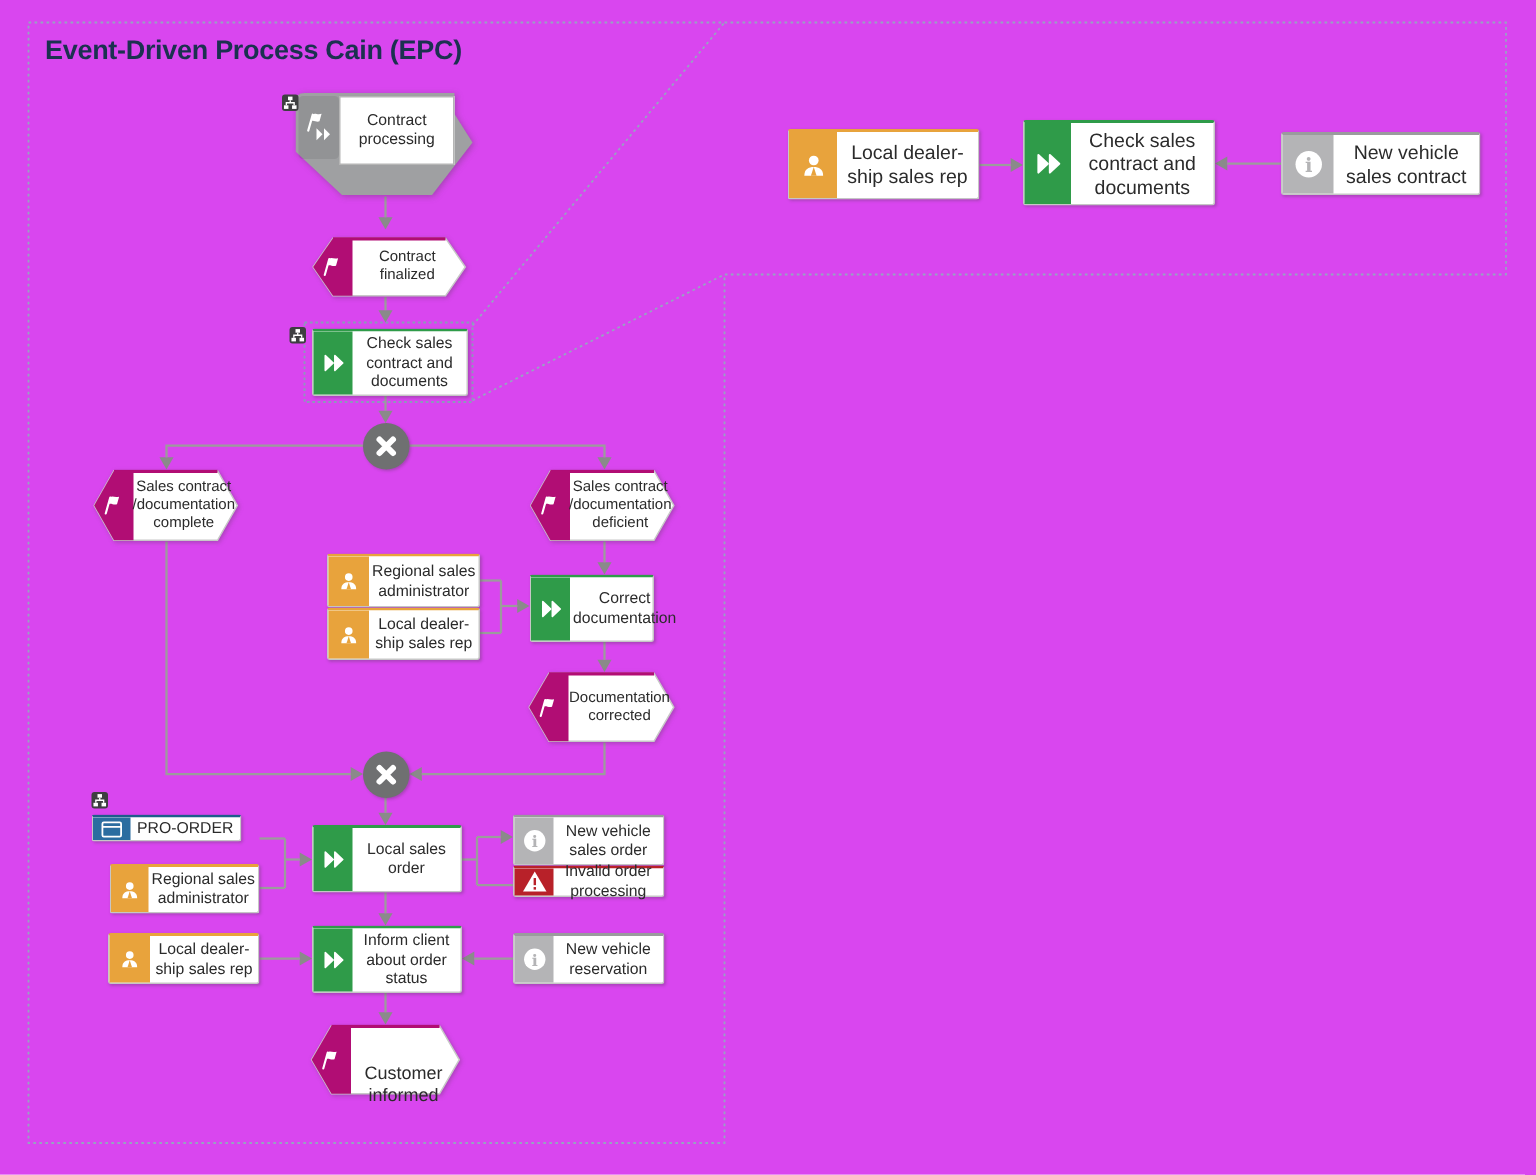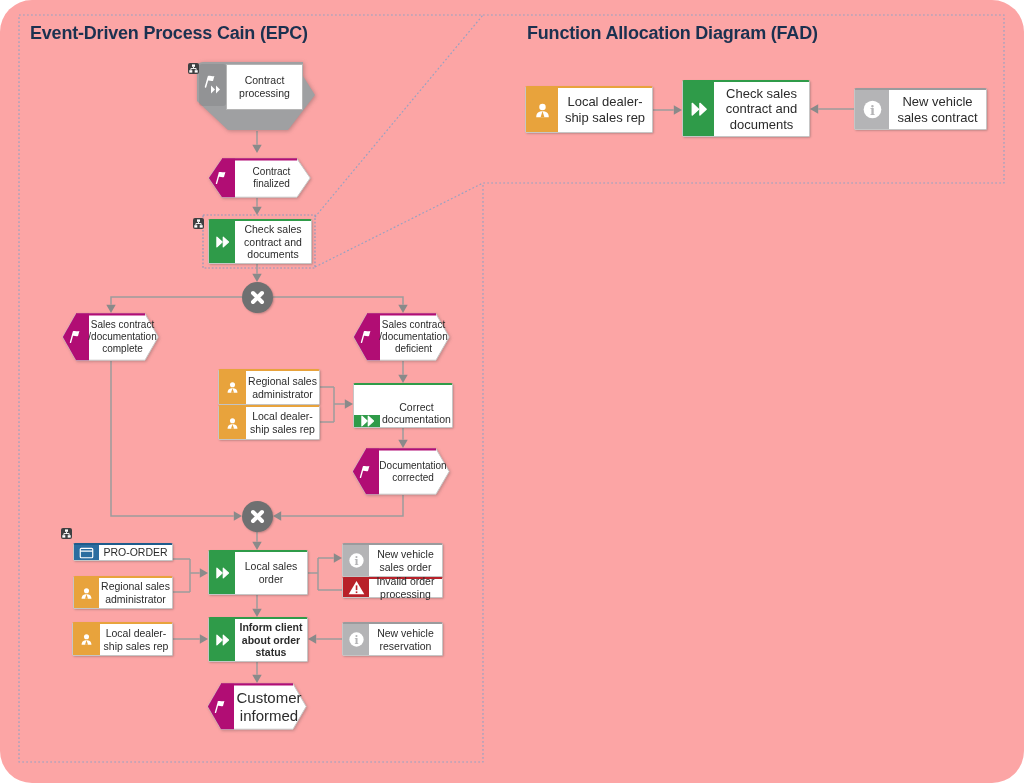--- a/index.html
+++ b/index.html
@@ -1,16 +1,16 @@
 <!DOCTYPE html>
 <html><head>
 <meta charset="utf-8">
 <style>
   html,body{margin:0;padding:0;}
-  #canvas{position:relative;width:1024px;height:783px;background:#fca5a5;font-family:"Liberation Sans",sans-serif;overflow:hidden;border-radius:32px;}
+  #canvas{position:relative;width:1024px;height:783px;background:#d946ef;font-family:"Liberation Sans",sans-serif;overflow:hidden;}
   #wires{position:absolute;left:0;top:0;z-index:1;}
   .panel-title{position:absolute;z-index:2;font-size:18px;font-weight:bold;color:#1b3150;letter-spacing:-0.2px;}
   #epc-title{left:30px;top:23px;}
   #fad-title{left:527px;top:23px;}
   .node{position:absolute;display:flex;background:#fff;border:1px solid #c6c6c6;border-top:2px solid #999;box-sizing:border-box;border-radius:2px;box-shadow:1px 1px 2px rgba(60,60,60,.28);z-index:3;}
   .icol{flex:none;display:flex;align-items:center;justify-content:center;}
   .nlabel{flex:1;display:flex;align-items:center;justify-content:center;text-align:center;font-size:10.5px;line-height:1.2;color:#2b2b2b;white-space:pre-line;padding:1px 2px;}
   .evt{position:absolute;z-index:3;}
   .evt svg{position:absolute;left:0;top:0;}
   .xor{position:absolute;border-radius:50%;background:#6f7071;z-index:3;display:flex;align-items:center;justify-content:center;box-shadow:1px 1px 2px rgba(60,60,60,.3);}
@@ -69,21 +69,20 @@
       <polygon points="308,639 316.2,634.3 316.2,643.7" fill="#8a8a8a"></polygon>
       <polyline points="342,639 316.2,639" fill="none" stroke="#9c9c9c" stroke-width="1.5"></polyline>
       <polygon points="257,683 252.3,674.8 261.7,674.8" fill="#8a8a8a"></polygon>
       <polyline points="257,662 257,674.8" fill="none" stroke="#9c9c9c" stroke-width="1.5"></polyline>
       <polygon points="682,110 673.8,114.7 673.8,105.3" fill="#8a8a8a"></polygon>
       <polyline points="653,110 673.8,110" fill="none" stroke="#9c9c9c" stroke-width="1.5"></polyline>
       <polygon points="810,109 818.2,104.3 818.2,113.7" fill="#8a8a8a"></polygon>
       <polyline points="854,109 818.2,109" fill="none" stroke="#9c9c9c" stroke-width="1.5"></polyline>
     </svg>
   <div class="panel-title" id="epc-title">Event-Driven Process Cain (EPC)</div>
-  <div class="panel-title" id="fad-title">Function Allocation Diagram (FAD)</div>
   <div id="nodes-layer">
       <div class="iface" style="left: 197px; top: 62px; width: 121px; height: 70px;"><svg width="121" height="70" style="filter:drop-shadow(1px 1.5px 2px rgba(60,60,60,.35));">
          <path d="M6 0 H106 V14 L118 33 L91 68 H31 L0 39 V6 Q0 0 6 0 Z" fill="#9fa0a2"></path>
          <rect x="2" y="2" width="27" height="42" rx="3" fill="rgba(0,0,0,0.08)"></rect>
        </svg>
        <div class="whitebox" style="left:29px;top:2px;width:77px;height:46px;">Contract
 processing</div>
        <div style="position:absolute;left:4px;top:10px;"><svg width="24" height="24" viewBox="0 0 24 24">
             <path d="M4.5 15 L7.5 4.5" stroke="#fff" stroke-width="1.5" stroke-linecap="round" fill="none"></path>
             <path d="M7.5 4.3 C9.2 3.1 10.4 4.7 13.4 3.9 L12 8.9 C9.8 9.6 8.6 8.1 6.4 8.7 Z" fill="#fff"></path>
@@ -168,21 +167,21 @@
         <div class="icol" style="width: 27px; background: rgb(232, 163, 60);">
           <svg width="15" height="15" viewBox="0 0 20 20">
             <circle cx="10" cy="6.3" r="3.4" fill="#fff"></circle>
             <path d="M3.4 17 C3.4 12.4 6.4 10.9 10 10.9 C13.6 10.9 16.6 12.4 16.6 17 Z" fill="#fff"></path>
             <path d="M10 10.9 L12 17 L8 17 Z" fill="#e8a33c"></path>
           </svg>
         </div>
         <div class="nlabel">Local dealer-
 ship sales rep</div>
       </div>
-      <div class="node" style="left: 353px; top: 383px; width: 100px; height: 45px; border-top-color: rgb(47, 155, 73); align-items: flex-end;">
+      <div class="node" style="left: 353px; top: 383px; width: 83px; height: 45px; border-top-color: rgb(47, 155, 73);">
         <div class="icol" style="width: 26px; background: rgb(47, 155, 73);">
           <svg width="15" height="12" viewBox="0 0 20 16">
             <path d="M2.5 1.5 L9.5 8 L2.5 14.5 Z" fill="#fff" stroke="#fff" stroke-width="1.5" stroke-linejoin="round"></path>
             <path d="M11 1.5 L18 8 L11 14.5 Z" fill="#fff" stroke="#fff" stroke-width="1.5" stroke-linejoin="round"></path>
           </svg>
         </div>
         <div class="nlabel">Correct
 documentation</div>
       </div>
       <div class="evt" style="left: 352px; top: 448px; width: 98px; height: 47px;">
@@ -198,21 +197,21 @@
             <path d="M4.2 16 L7.8 3.2" stroke="#fff" stroke-width="1.7" stroke-linecap="round" fill="none"></path>
             <path d="M7.8 3 C9.8 1.6 11.3 3.5 14.9 2.5 L13.2 8.5 C10.5 9.4 9.1 7.6 6.4 8.3 Z" fill="#fff"></path>
           </svg>
         </div>
       </div>
       <div class="xor" style="left: 242px; top: 501px; width: 31px; height: 31px;">
         <svg width="31" height="31" viewBox="0 0 31 31">
           <path d="M11 11 L20 20 M20 11 L11 20" stroke="#fff" stroke-width="4" stroke-linecap="round"></path>
         </svg>
       </div>
-      <div class="node" style="left: 73px; top: 543px; width: 100px; height: 18px; border-top-color: rgb(30, 92, 140);">
+      <div class="node" style="left: 61px; top: 543px; width: 100px; height: 18px; border-top-color: rgb(30, 92, 140);">
         <div class="icol" style="width: 25px; background: rgb(43, 109, 160);">
           <svg width="15" height="12" viewBox="0 0 20 16">
             <rect x="1.7" y="1.7" width="16.6" height="12.6" rx="1.2" fill="none" stroke="#fff" stroke-width="1.6"></rect>
             <line x1="1.7" y1="5.6" x2="18.3" y2="5.6" stroke="#fff" stroke-width="1.6"></line>
           </svg>
         </div>
         <div class="nlabel">PRO-ORDER</div>
       </div>
       <div class="node" style="left: 73px; top: 576px; width: 100px; height: 33px; border-top-color: rgb(232, 163, 60);">
         <div class="icol" style="width: 25px; background: rgb(232, 163, 60);">
@@ -249,21 +248,21 @@
         <div class="icol" style="width: 26px; background: rgb(184, 33, 41);">
           <svg width="17" height="15.3" viewBox="0 0 20 18">
             <path d="M10 1.2 L19.2 16.8 H0.8 Z" fill="#fff"></path>
             <rect x="9.1" y="6.3" width="1.9" height="5.6" fill="#b82129"></rect>
             <rect x="9.1" y="13.4" width="1.9" height="2" fill="#b82129"></rect>
           </svg>
         </div>
         <div class="nlabel">Invalid order
 processing</div>
       </div>
-      <div class="node" style="left: 208px; top: 617px; width: 100px; height: 45px; border-top-color: rgb(47, 155, 73); font-weight: bold;">
+      <div class="node" style="left: 208px; top: 617px; width: 100px; height: 45px; border-top-color: rgb(47, 155, 73);">
         <div class="icol" style="width: 26px; background: rgb(47, 155, 73);">
           <svg width="15" height="12" viewBox="0 0 20 16">
             <path d="M2.5 1.5 L9.5 8 L2.5 14.5 Z" fill="#fff" stroke="#fff" stroke-width="1.5" stroke-linejoin="round"></path>
             <path d="M11 1.5 L18 8 L11 14.5 Z" fill="#fff" stroke="#fff" stroke-width="1.5" stroke-linejoin="round"></path>
           </svg>
         </div>
         <div class="nlabel">Inform client
 about order
 status</div>
       </div>
@@ -287,21 +286,21 @@
         </div>
         <div class="nlabel">New vehicle
 reservation</div>
       </div>
       <div class="evt" style="left: 207px; top: 683px; width: 100px; height: 47px;">
         <svg width="100" height="47" style="filter:drop-shadow(1px 1px 1.5px rgba(60,60,60,.3));">
         <polygon points="0.8,23.5 14,0.8 86,0.8 99.2,23.5 86,46.2 14,46.2" fill="#fff" stroke="#c8c8c8" stroke-width="1"></polygon>
         <line x1="14" y1="1.3" x2="86" y2="1.3" stroke="#b10d74" stroke-width="2.2"></line>
         <polygon points="0.8,23.5 14,0.8 27,0.8 27,46.2 14,46.2" fill="#b10d74"></polygon>
       </svg>
-      <div style="position:absolute;left:27px;top:0;width:70px;height:47px;display:flex;align-items:center;justify-content:center;text-align:center;font-size:15px;line-height:1.2;color:#2b2b2b;white-space:pre-line;">Customer
+      <div style="position:absolute;left:27px;top:16px;width:70px;height:47px;display:flex;align-items:center;justify-content:center;text-align:center;font-size:12px;line-height:1.2;color:#2b2b2b;white-space:pre-line;">Customer
 informed</div>
       <div style="position:absolute;left:5px;top:15.5px;">
           <svg width="15" height="15" viewBox="0 0 18 18">
             <path d="M4.2 16 L7.8 3.2" stroke="#fff" stroke-width="1.7" stroke-linecap="round" fill="none"></path>
             <path d="M7.8 3 C9.8 1.6 11.3 3.5 14.9 2.5 L13.2 8.5 C10.5 9.4 9.1 7.6 6.4 8.3 Z" fill="#fff"></path>
           </svg>
         </div>
       </div>
       <div class="node" style="left: 525px; top: 86px; width: 128px; height: 47px; border-top-color: rgb(232, 163, 60);">
         <div class="icol" style="width: 32px; background: rgb(232, 163, 60);">

